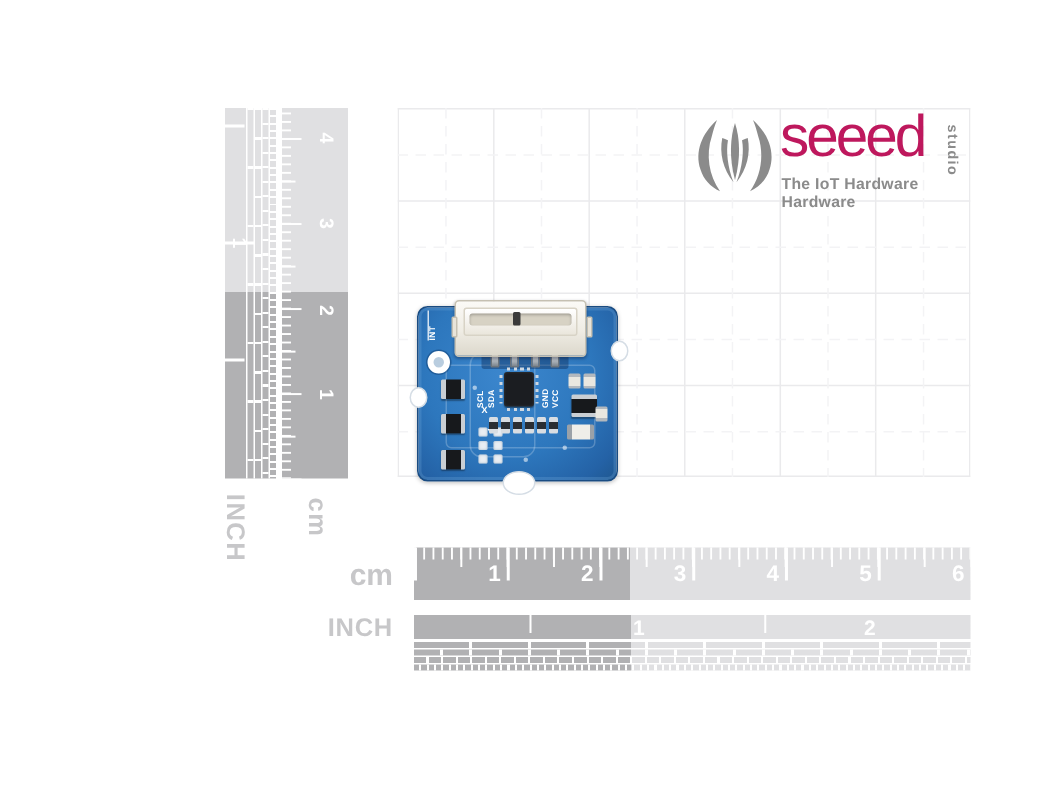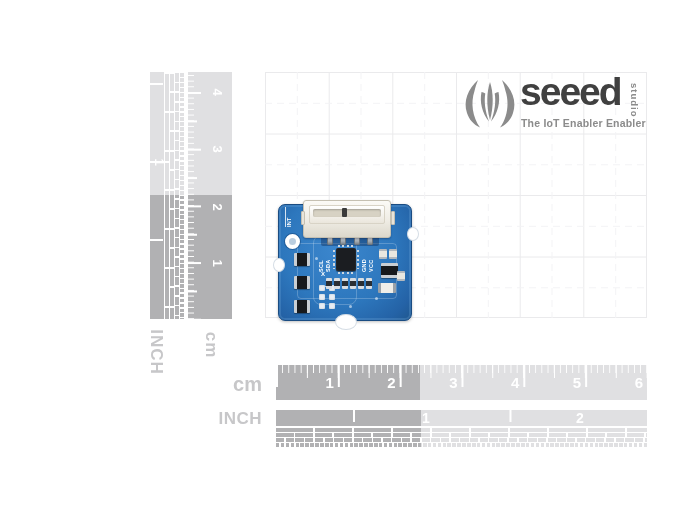--- a/index.html
+++ b/index.html
@@ -87,21 +87,21 @@
   .dashrow.r2{top:23px;background-image:repeating-linear-gradient(90deg,transparent 0 17.5px,#fff 17.5px 19.5px),linear-gradient(90deg,#b1b1b3 0 145px,#e0e0e2 145px);}
   .dashrow.r3{top:28px;background-image:repeating-linear-gradient(90deg,transparent 0 8.3px,#fff 8.3px 9.7px),linear-gradient(90deg,#b1b1b3 0 145px,#e0e0e2 145px);}
   .dashrow.r4{top:33px;background-image:repeating-linear-gradient(90deg,transparent 0 3.5px,#fff 3.5px 4.9px),linear-gradient(90deg,#b1b1b3 0 145px,#e0e0e2 145px);}
 
   .hlabel{color:#c7c7c9;font-weight:bold;text-align:right;}
   #hcm-label{left:182px;top:373px;width:80px;height:22px;font-size:20px;line-height:22px;}
   #hinch-label{left:182px;top:409px;width:80px;height:20px;font-size:17px;line-height:20px;letter-spacing:.5px;}
 
   
   #logo{left:462px;top:76px;width:188px;height:62px;}
-  #logo .brand{left:58px;top:-10px;width:112px;height:50px;color:#404040;font-size:39px;font-weight:700;letter-spacing:-2px;line-height:52px;}
+  #logo .brand{left:58px;top:-10px;width:112px;height:50px;color:#be185d;font-size:39px;font-weight:400;letter-spacing:-2px;line-height:52px;}
   #logo .studio{left:166px;top:7px;width:13px;height:40px;color:#8b8b8b;font-size:9.5px;font-weight:bold;
      writing-mode:vertical-lr;letter-spacing:1px;line-height:13px;}
   #logo .tagline{left:59px;top:41px;width:130px;height:14px;color:#8b8b8b;font-size:10.5px;font-weight:bold;letter-spacing:.2px;}
   #logo svg{left:0;top:2px;}
 
   
   #pcb{
     left:278px;top:204px;width:134px;height:117px;border-radius:7px;
     background:radial-gradient(circle at 45% 38%,#3c87ce 0%,#2d77bd 55%,#2462a6 85%,#1f578f 100%);
     border:1px solid #1a4c82;
@@ -249,21 +249,21 @@
       <g fill="#8b8b8b">
         <path d="M16,1 C6,10 1,22 5,34 C7,40.5 11.5,45.5 18,48.5 C10.5,38 8.5,24 12.5,12 C13.5,8 14.5,4.5 16,1 Z"></path>
         <path d="M40,1 C50,10 55,22 51,34 C49,40.5 44.5,45.5 38,48.5 C45.5,38 47.5,24 43.5,12 C42.5,8 41.5,4.5 40,1 Z"></path>
         <path d="M28,3 C24.8,13 24,26 28,41 C32,26 31.2,13 28,3 Z"></path>
         <path d="M19.5,13 C17.5,23 20,34 27,42.5 C23,32 22,22 23.3,14.5 C22,13.8 20.7,13.3 19.5,13 Z"></path>
         <path d="M36.5,13 C38.5,23 36,34 29,42.5 C33,32 34,22 32.7,14.5 C34,13.8 35.3,13.3 36.5,13 Z"></path>
       </g>
     </svg>
     <div class="brand">seeed</div>
     <div class="studio">studio</div>
-    <div class="tagline">The IoT Enabler Enabler</div>
+    <div class="tagline">The IoT Hardware Hardware</div>
   </div>
 
   <div id="pcb">
     <div class="trace" style="left:18px;top:38px;width:100px;height:56px"></div>
     <div class="trace" style="left:34px;top:30px;width:44px;height:70px;border-radius:8px"></div>
     <div class="via" style="left:36px;top:52px"></div>
     <div class="via" style="left:96px;top:92px"></div>
     <div class="via" style="left:70px;top:100px"></div>
 
     <div class="notch" id="notch-l"></div>

